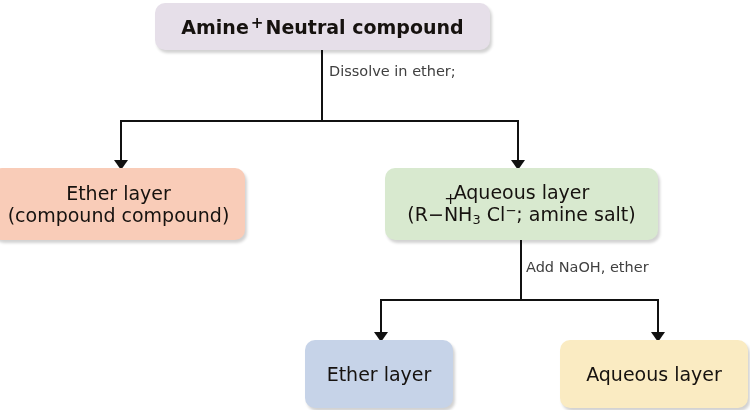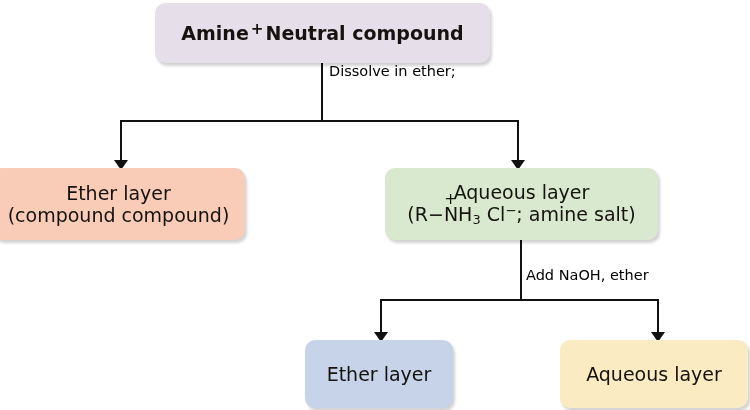--- a/index.html
+++ b/index.html
@@ -25,21 +25,21 @@
     justify-content: center;
     text-align: center;
     color: #16120f;
     box-shadow: 2px 3px 3px rgba(0,0,0,0.18);
     line-height: 1.18;
   }
   .node-line { display: block; white-space: nowrap; }
 
   
   #node-start {
-    left: 155px; top: 3px; width: 335px; height: 60px;
+    left: 155px; top: 3px; width: 335px; height: 47px;
     background: #e6dfe9;
     font-size: 19px;
     font-weight: bold;
   }
   #node-ether-neutral {
     left: -8px; top: 168px; width: 253px; height: 72px;
     background: #f9ccb8;
     font-size: 19px;
   }
   #node-aqueous-salt {
@@ -86,26 +86,26 @@
     left: 0.02em;
     top: -0.72em;
     font-size: 0.80em;
     line-height: 1;
   }
 
   
   .edge-label {
     position: absolute;
     font-size: 14.5px;
-    color: #000000;
+    color: #404040;
     line-height: 1.35;
     white-space: nowrap;
   }
   #label-dissolve { left: 329px; top: 62px; }
-  #label-naoh { left: 526px; top: 258px; margin-top: 8px; }
+  #label-naoh { left: 526px; top: 258px; }
 
   
   .conn {
     position: absolute;
     background: #111111;
   }
   .v { width: 2px; }
   .h { height: 2px; }
 
   .arrowhead {

